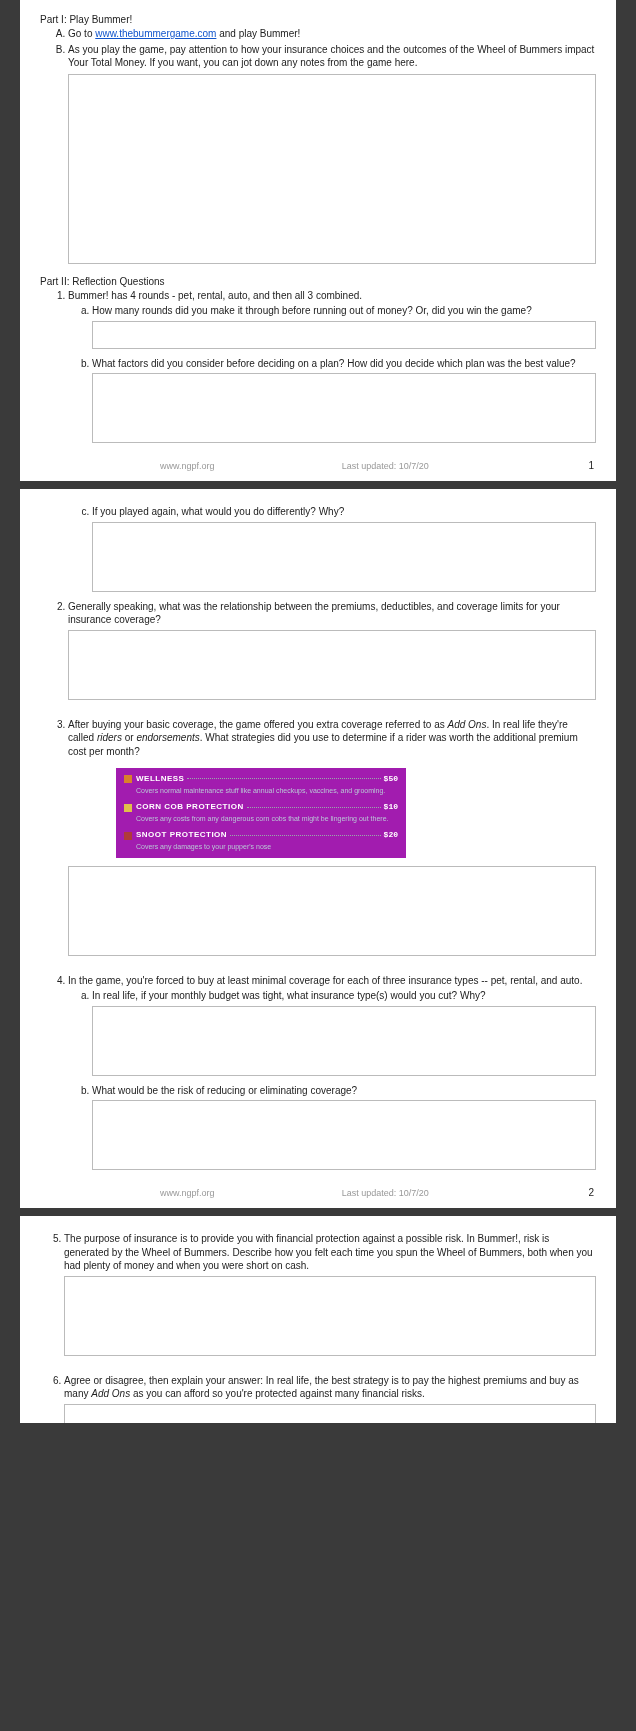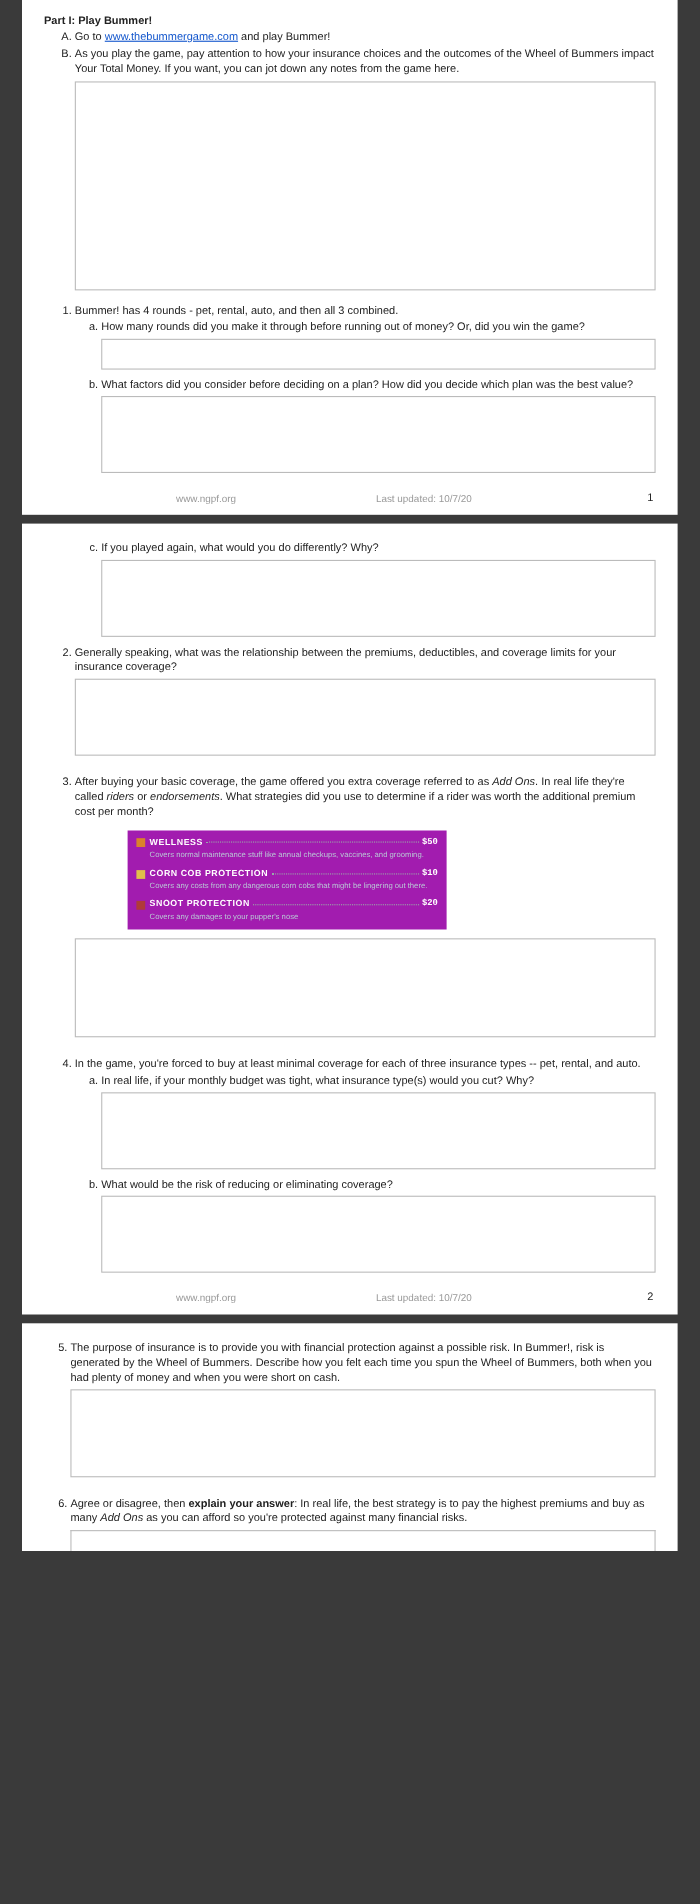--- a/index.html
+++ b/index.html
@@ -11,21 +11,21 @@
     color: #222;
   }
   .page {
     width: 596px;
     background: #fff;
     margin: 0 auto 8px auto;
     padding: 14px 20px 10px 20px;
     box-sizing: border-box;
     position: relative;
   }
-  .bold { font-weight: bold; }
+  .bold { font-weight: normal; }
   .italic { font-style: italic; }
   .letter-list {
     list-style-type: upper-alpha;
     margin: 2px 0 0 8px;
     padding-left: 20px;
   }
   .letter-list li {
     margin-bottom: 2px;
     line-height: 1.35;
   }
@@ -150,20 +150,21 @@
 
   <div class="bold">Part I: Play Bummer!</div>
   <ol class="letter-list">
     <li>
       <span>Go to </span><a class="link">www.thebummergame.com</a><span> and play Bummer!</span>
     </li>
     <li>As you play the game, pay attention to how your insurance choices and the outcomes of the Wheel of Bummers impact Your Total Money. If you want, you can jot down any notes from the game here.</li>
   </ol>
   <div class="input-box large-box"></div>
 
+  <div class="bold">Part II: Reflection Questions</div>
   <ol class="num-list">
     <li>
       <span>Bummer! has 4 rounds - pet, rental, auto, and then all 3 combined.</span>
       <ol class="sub-list">
         <li>
           <span>How many rounds did you make it through before running out of money? Or, did you win the game?</span>
           <div class="input-box short-box"></div>
         </li>
         <li>
           <span>What factors did you consider before deciding on a plan? How did you decide which plan was the best value?</span>

